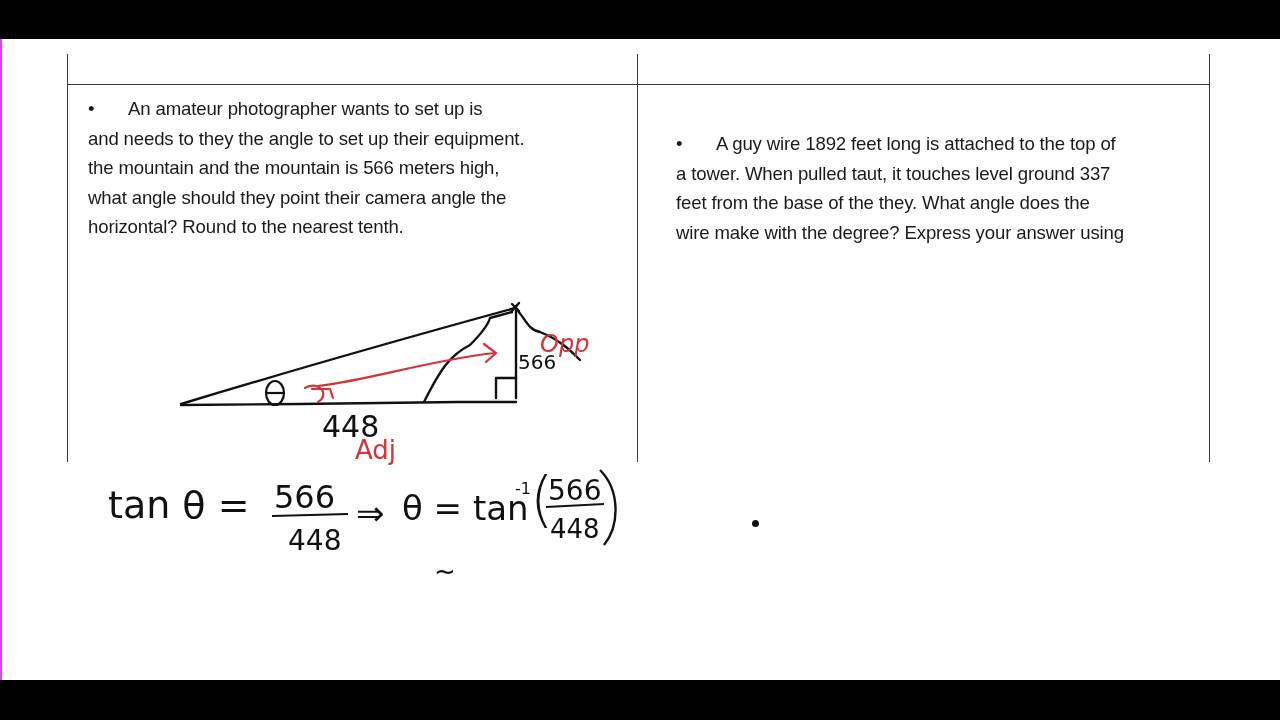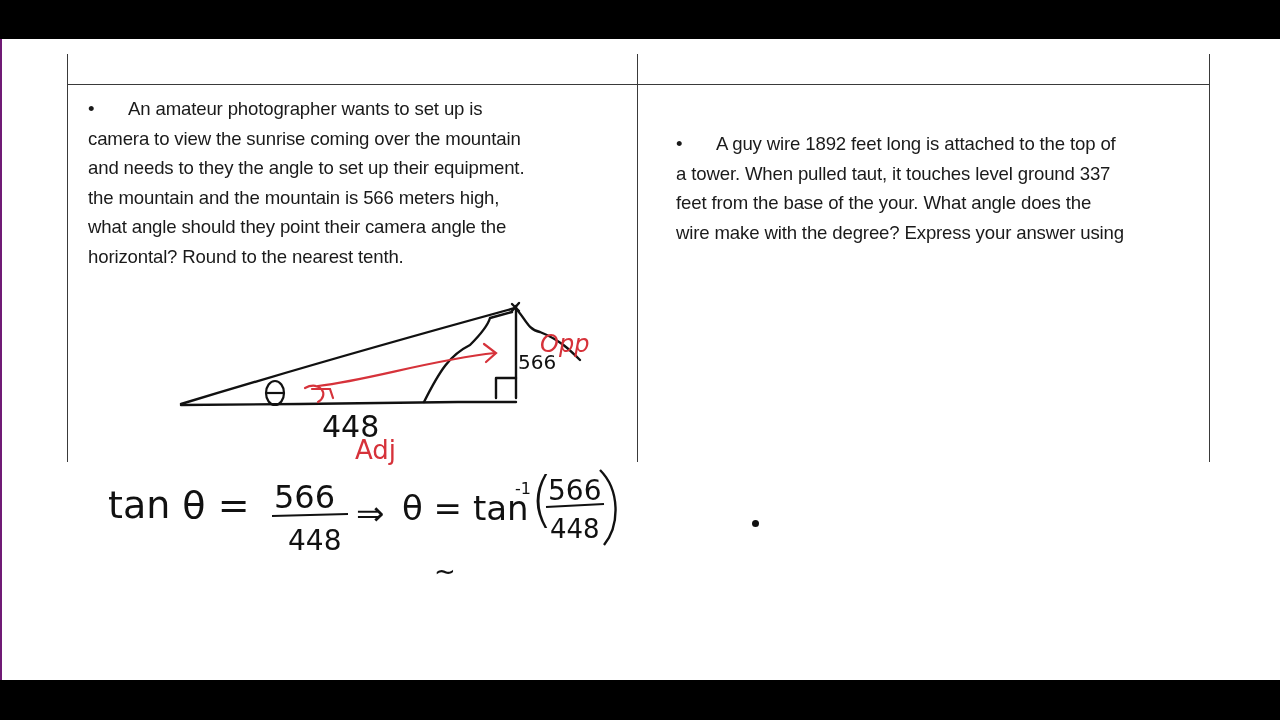--- a/index.html
+++ b/index.html
@@ -3,21 +3,21 @@
   <meta charset="utf-8">
   <style>
     html, body { margin: 0; padding: 0; }
     body {
       width: 1280px; height: 720px; overflow: hidden;
       background: #000; position: relative;
       font-family: "Liberation Sans", sans-serif;
     }
     .page {
       position: absolute; left: 0; top: 39px; width: 1280px; height: 641px;
-      background: #fff; border-left: 2px solid #701a75; box-sizing: border-box;
+      background: #fff; border-left: 2px solid #d946ef; box-sizing: border-box;
     }
     .vline { position: absolute; width: 1px; background: #3a3a3a; }
     .hline { position: absolute; height: 1px; background: #3a3a3a; }
     .cell-text {
       position: absolute; font-size: 18.6px; line-height: 29.6px; color: #1a1a1a;
       font-family: "Liberation Sans", sans-serif; letter-spacing: -0.15px;
     }
     .cell-text .bullet { display: inline-block; width: 40px; }
     .ink { position: absolute; left: 0; top: 0; }
     .cursor-dot {
@@ -31,31 +31,30 @@
 
 <div class="page">
 
   <div class="vline" style="left:65px; top:15px; height:408px;"></div>
   <div class="vline" style="left:635px; top:15px; height:408px;"></div>
   <div class="vline" style="left:1207px; top:15px; height:408px;"></div>
   <div class="hline" style="left:65px; top:45px; width:1143px;"></div>
 
   <div class="cell-text" style="left:86px; top:55px; width:540px;">
     <div><span class="bullet">•</span><span>An amateur photographer wants to set up is</span></div>
-    <div>camera to view the sunrise coming over the mountain</div>
     <div>and needs to they the angle to set up their equipment.</div>
     <div>the mountain and the mountain is 566 meters high,</div>
     <div>what angle should they point their camera angle the</div>
     <div>horizontal? Round to the nearest tenth.</div>
   </div>
 
   <div class="cell-text" style="left:674px; top:46px; width:530px;margin-top:44px;">
     <div><span class="bullet">•</span><span>A guy wire 1892 feet long is attached to the top of</span></div>
     <div>a tower. When pulled taut, it touches level ground 337</div>
-    <div>feet from the base of the your. What angle does the</div>
+    <div>feet from the base of the they. What angle does the</div>
     <div>wire make with the degree? Express your answer using</div>
   </div>
 </div>
 
 <svg class="ink" width="1280" height="720">
   <g fill="none" stroke="#111" stroke-width="2.4" stroke-linecap="round" stroke-linejoin="round">
 
     <path d="M181 404 C 260 380, 380 345, 515 308"></path>
 
     <path d="M181 405 L 300 404 L 458 402 L 516 402"></path>

